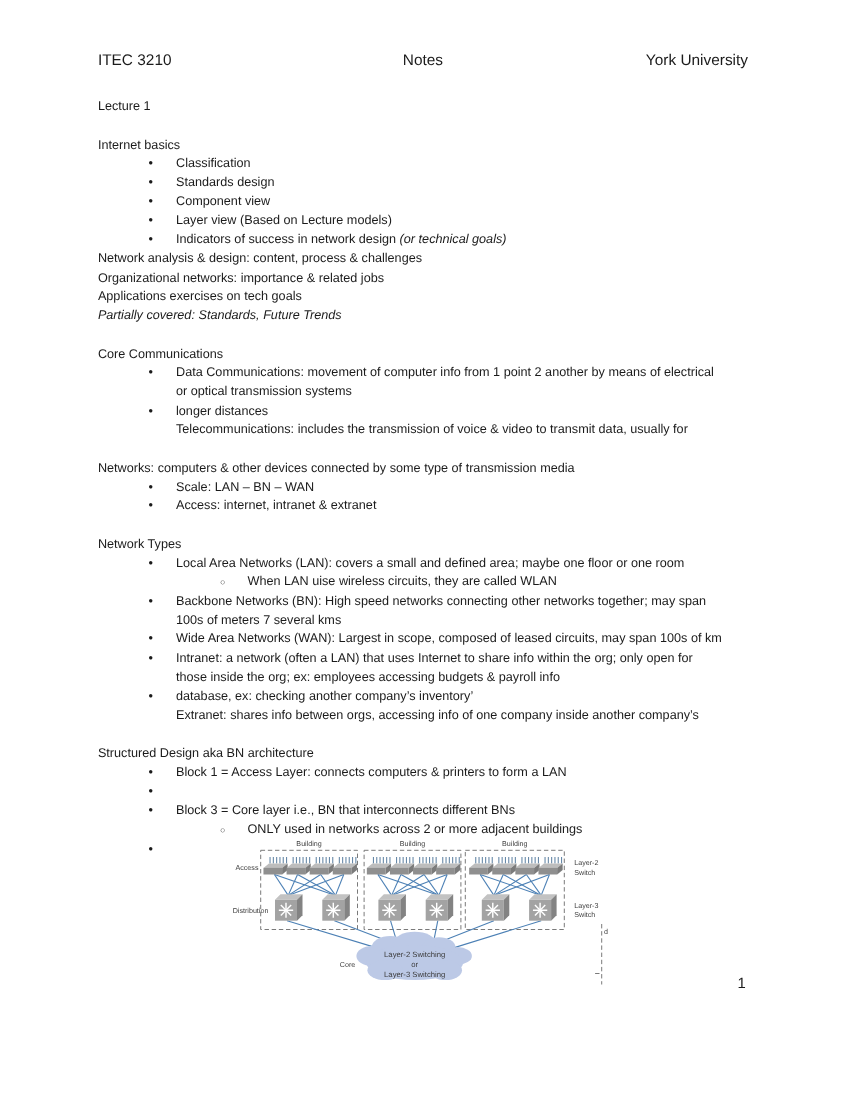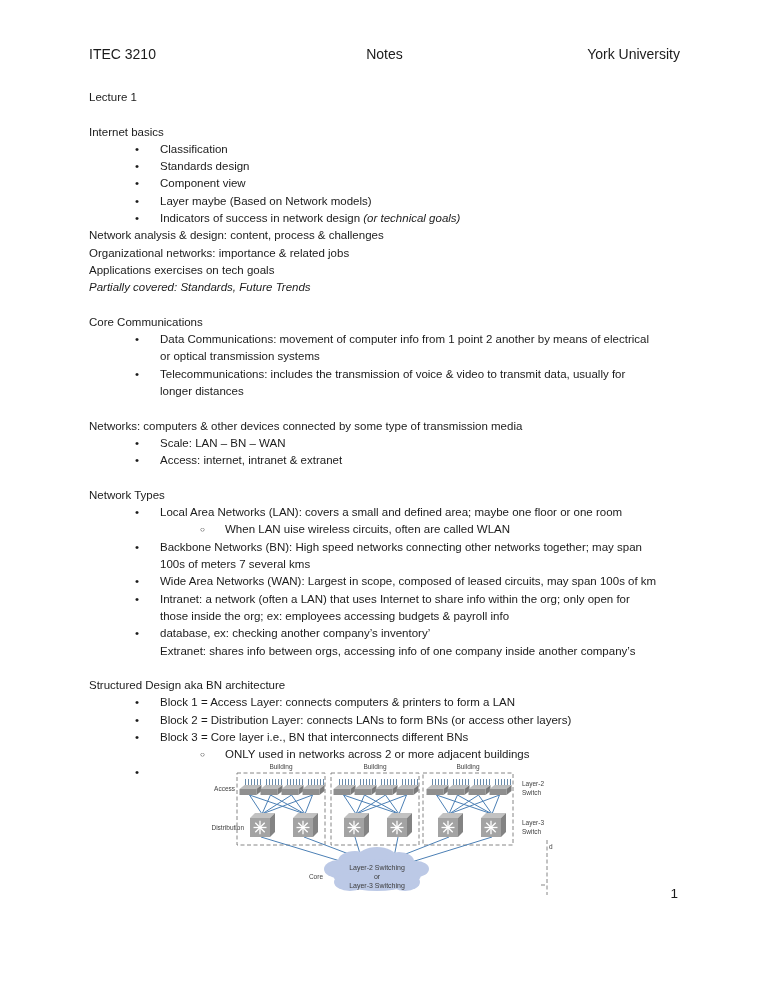--- a/index.html
+++ b/index.html
@@ -73,21 +73,21 @@
     </div>
     <div class="b1">
       <span class="bullet">•</span>
       <div class="txt">
         <div class="tline"><span>Component view</span></div>
       </div>
     </div>
     <div class="b1">
       <span class="bullet">•</span>
       <div class="txt">
-        <div class="tline"><span>Layer maybe (Based on Network models)</span></div>
+        <div class="tline"><span>Layer view (Based on Lecture models)</span></div>
       </div>
     </div>
     <div class="b1">
       <span class="bullet">•</span>
       <div class="txt">
         <div class="tline"><span>Indicators of success in network design </span><span class="i">(or technical goals)</span></div>
       </div>
     </div>
     <div class="para">
       <div class="txt">
@@ -118,22 +118,22 @@
     <div class="b1">
       <span class="bullet">•</span>
       <div class="txt">
         <div class="tline"><span>Data Communications: movement of computer info from 1 point 2 another by means of electrical</span></div>
         <div class="tline"><span>or optical transmission systems</span></div>
       </div>
     </div>
     <div class="b1">
       <span class="bullet">•</span>
       <div class="txt">
+        <div class="tline"><span>longer distances</span></div>
         <div class="tline"><span>Telecommunications: includes the transmission of voice &amp; video to transmit data, usually for</span></div>
-        <div class="tline"><span>longer distances</span></div>
       </div>
     </div>
     <div class="blank"></div>
     <div class="para">
       <div class="txt">
         <div class="tline"><span>Networks: computers &amp; other devices connected by some type of transmission media</span></div>
       </div>
     </div>
     <div class="b1">
       <span class="bullet">•</span>
@@ -155,21 +155,21 @@
     </div>
     <div class="b1">
       <span class="bullet">•</span>
       <div class="txt">
         <div class="tline"><span>Local Area Networks (LAN): covers a small and defined area; maybe one floor or one room</span></div>
       </div>
     </div>
     <div class="b2">
       <span class="bullet">○</span>
       <div class="txt">
-        <div class="tline"><span>When LAN uise wireless circuits, often are called WLAN</span></div>
+        <div class="tline"><span>When LAN uise wireless circuits, they are called WLAN</span></div>
       </div>
     </div>
     <div class="b1">
       <span class="bullet">•</span>
       <div class="txt">
         <div class="tline"><span>Backbone Networks (BN): High speed networks connecting other networks together; may span</span></div>
         <div class="tline"><span>100s of meters 7 several kms</span></div>
       </div>
     </div>
     <div class="b1">
@@ -199,23 +199,20 @@
       </div>
     </div>
     <div class="b1">
       <span class="bullet">•</span>
       <div class="txt">
         <div class="tline"><span>Block 1 = Access Layer: connects computers &amp; printers to form a LAN</span></div>
       </div>
     </div>
     <div class="b1">
       <span class="bullet">•</span>
-      <div class="txt">
-        <div class="tline"><span>Block 2 = Distribution Layer: connects LANs to form BNs (or access other layers)</span></div>
-      </div>
     </div>
     <div class="b1">
       <span class="bullet">•</span>
       <div class="txt">
         <div class="tline"><span>Block 3 = Core layer i.e., BN that interconnects different BNs</span></div>
       </div>
     </div>
     <div class="b2">
       <span class="bullet">○</span>
       <div class="txt">

